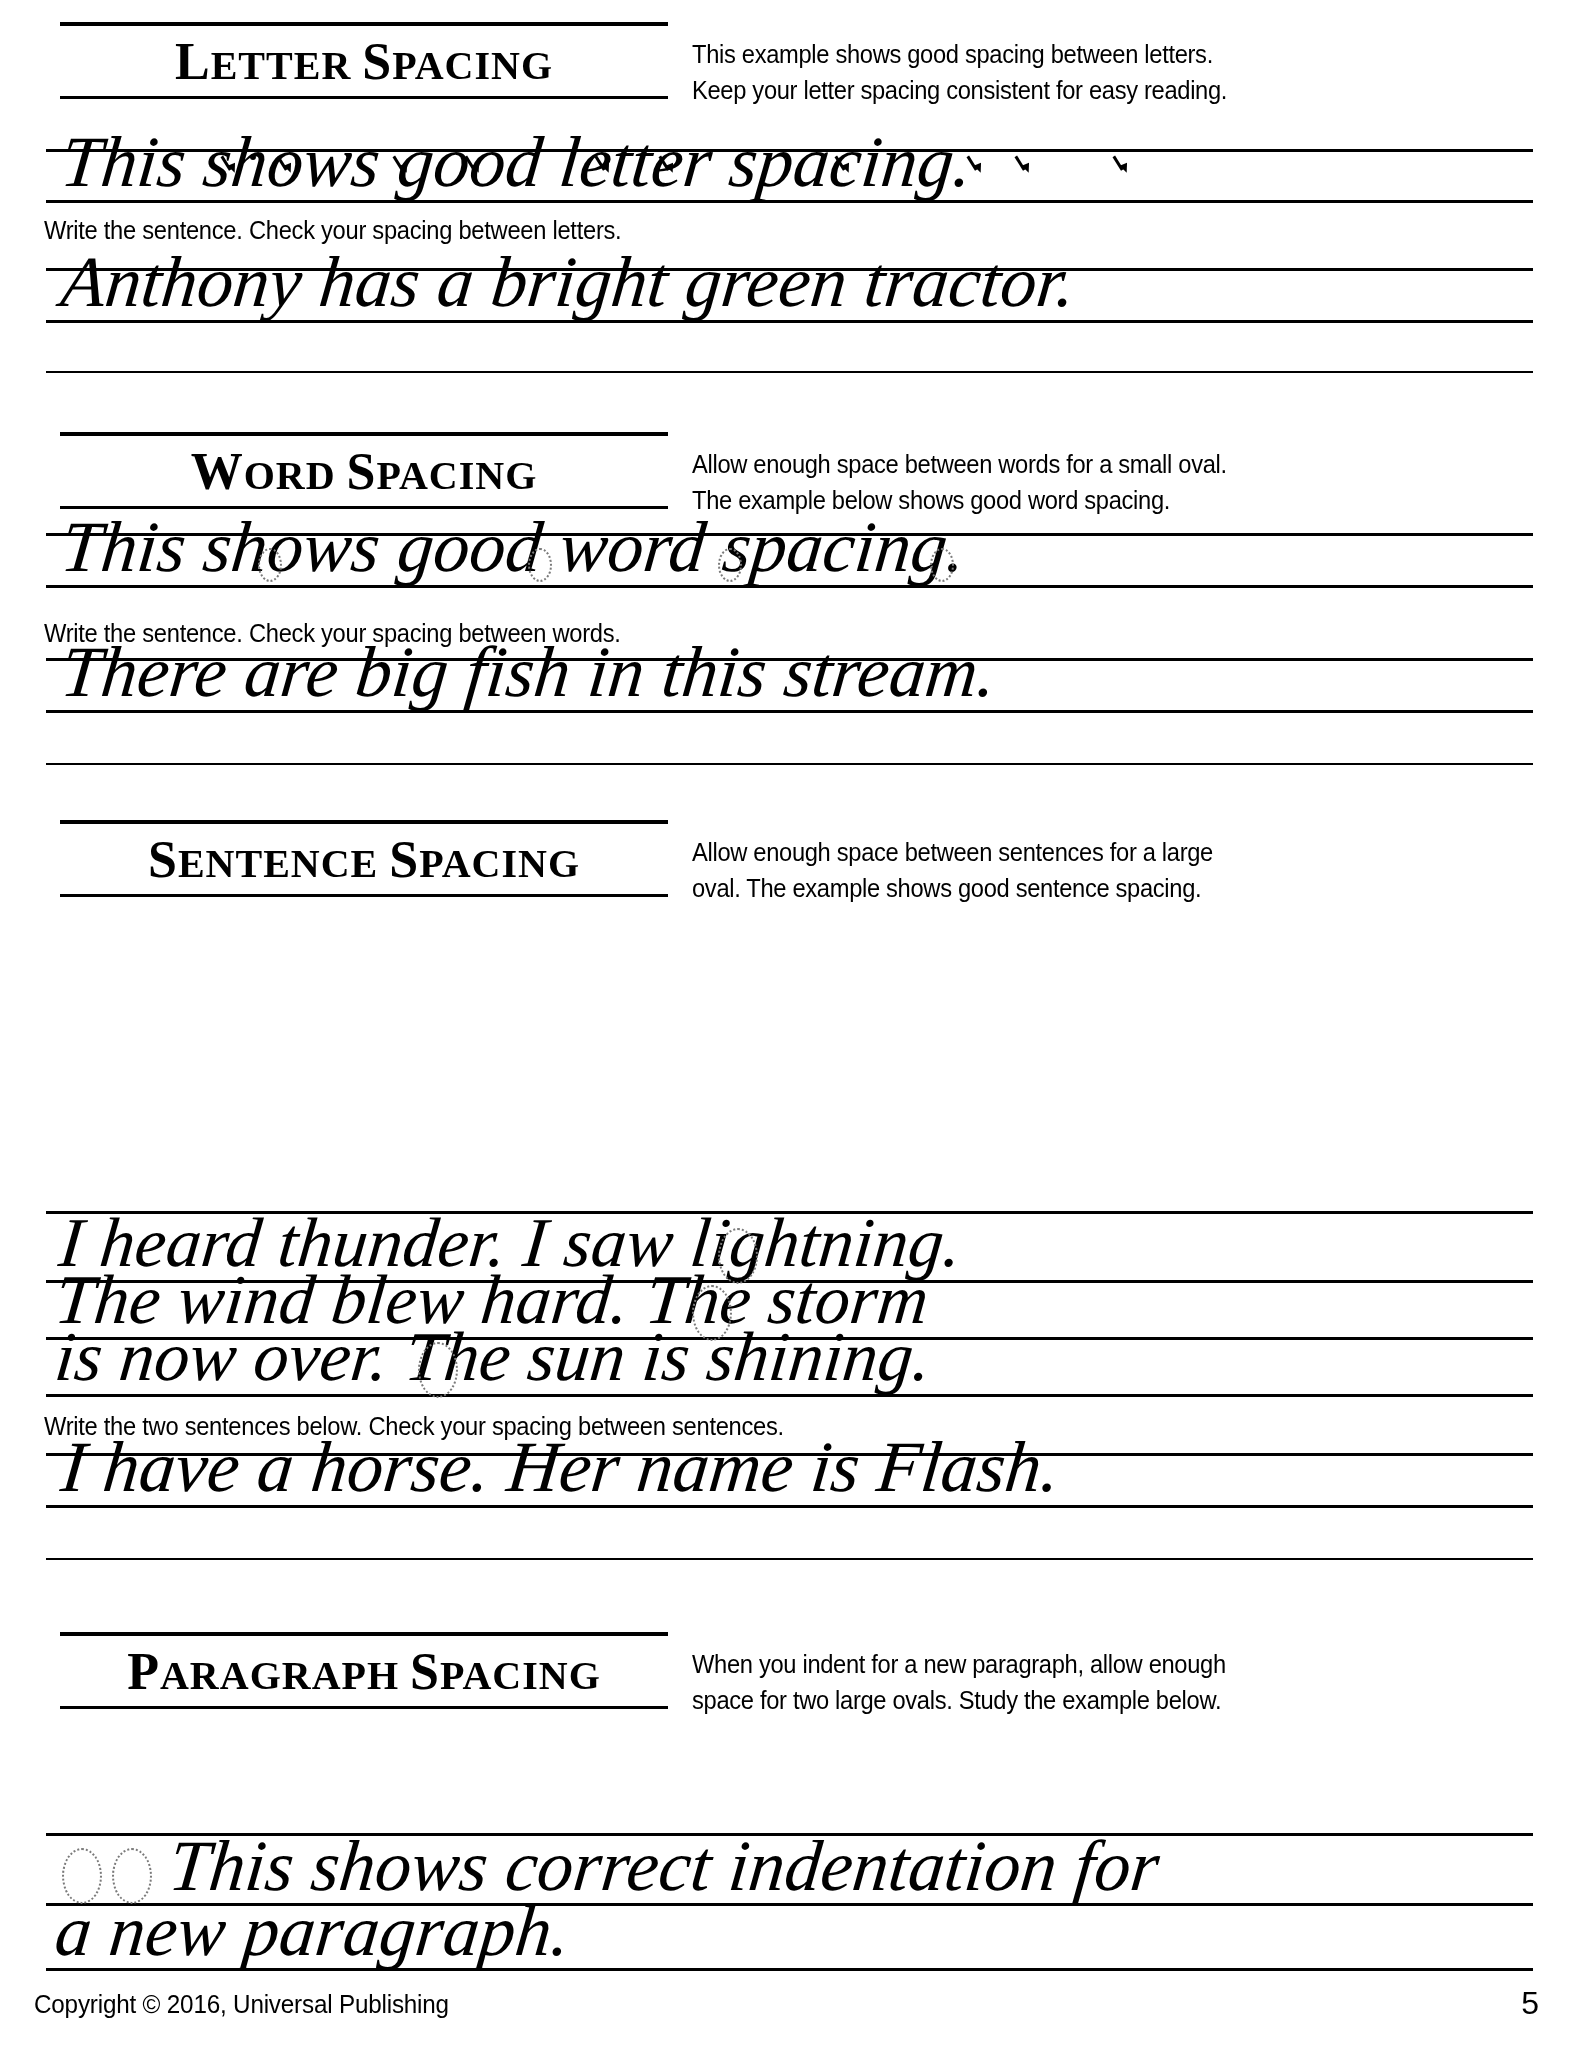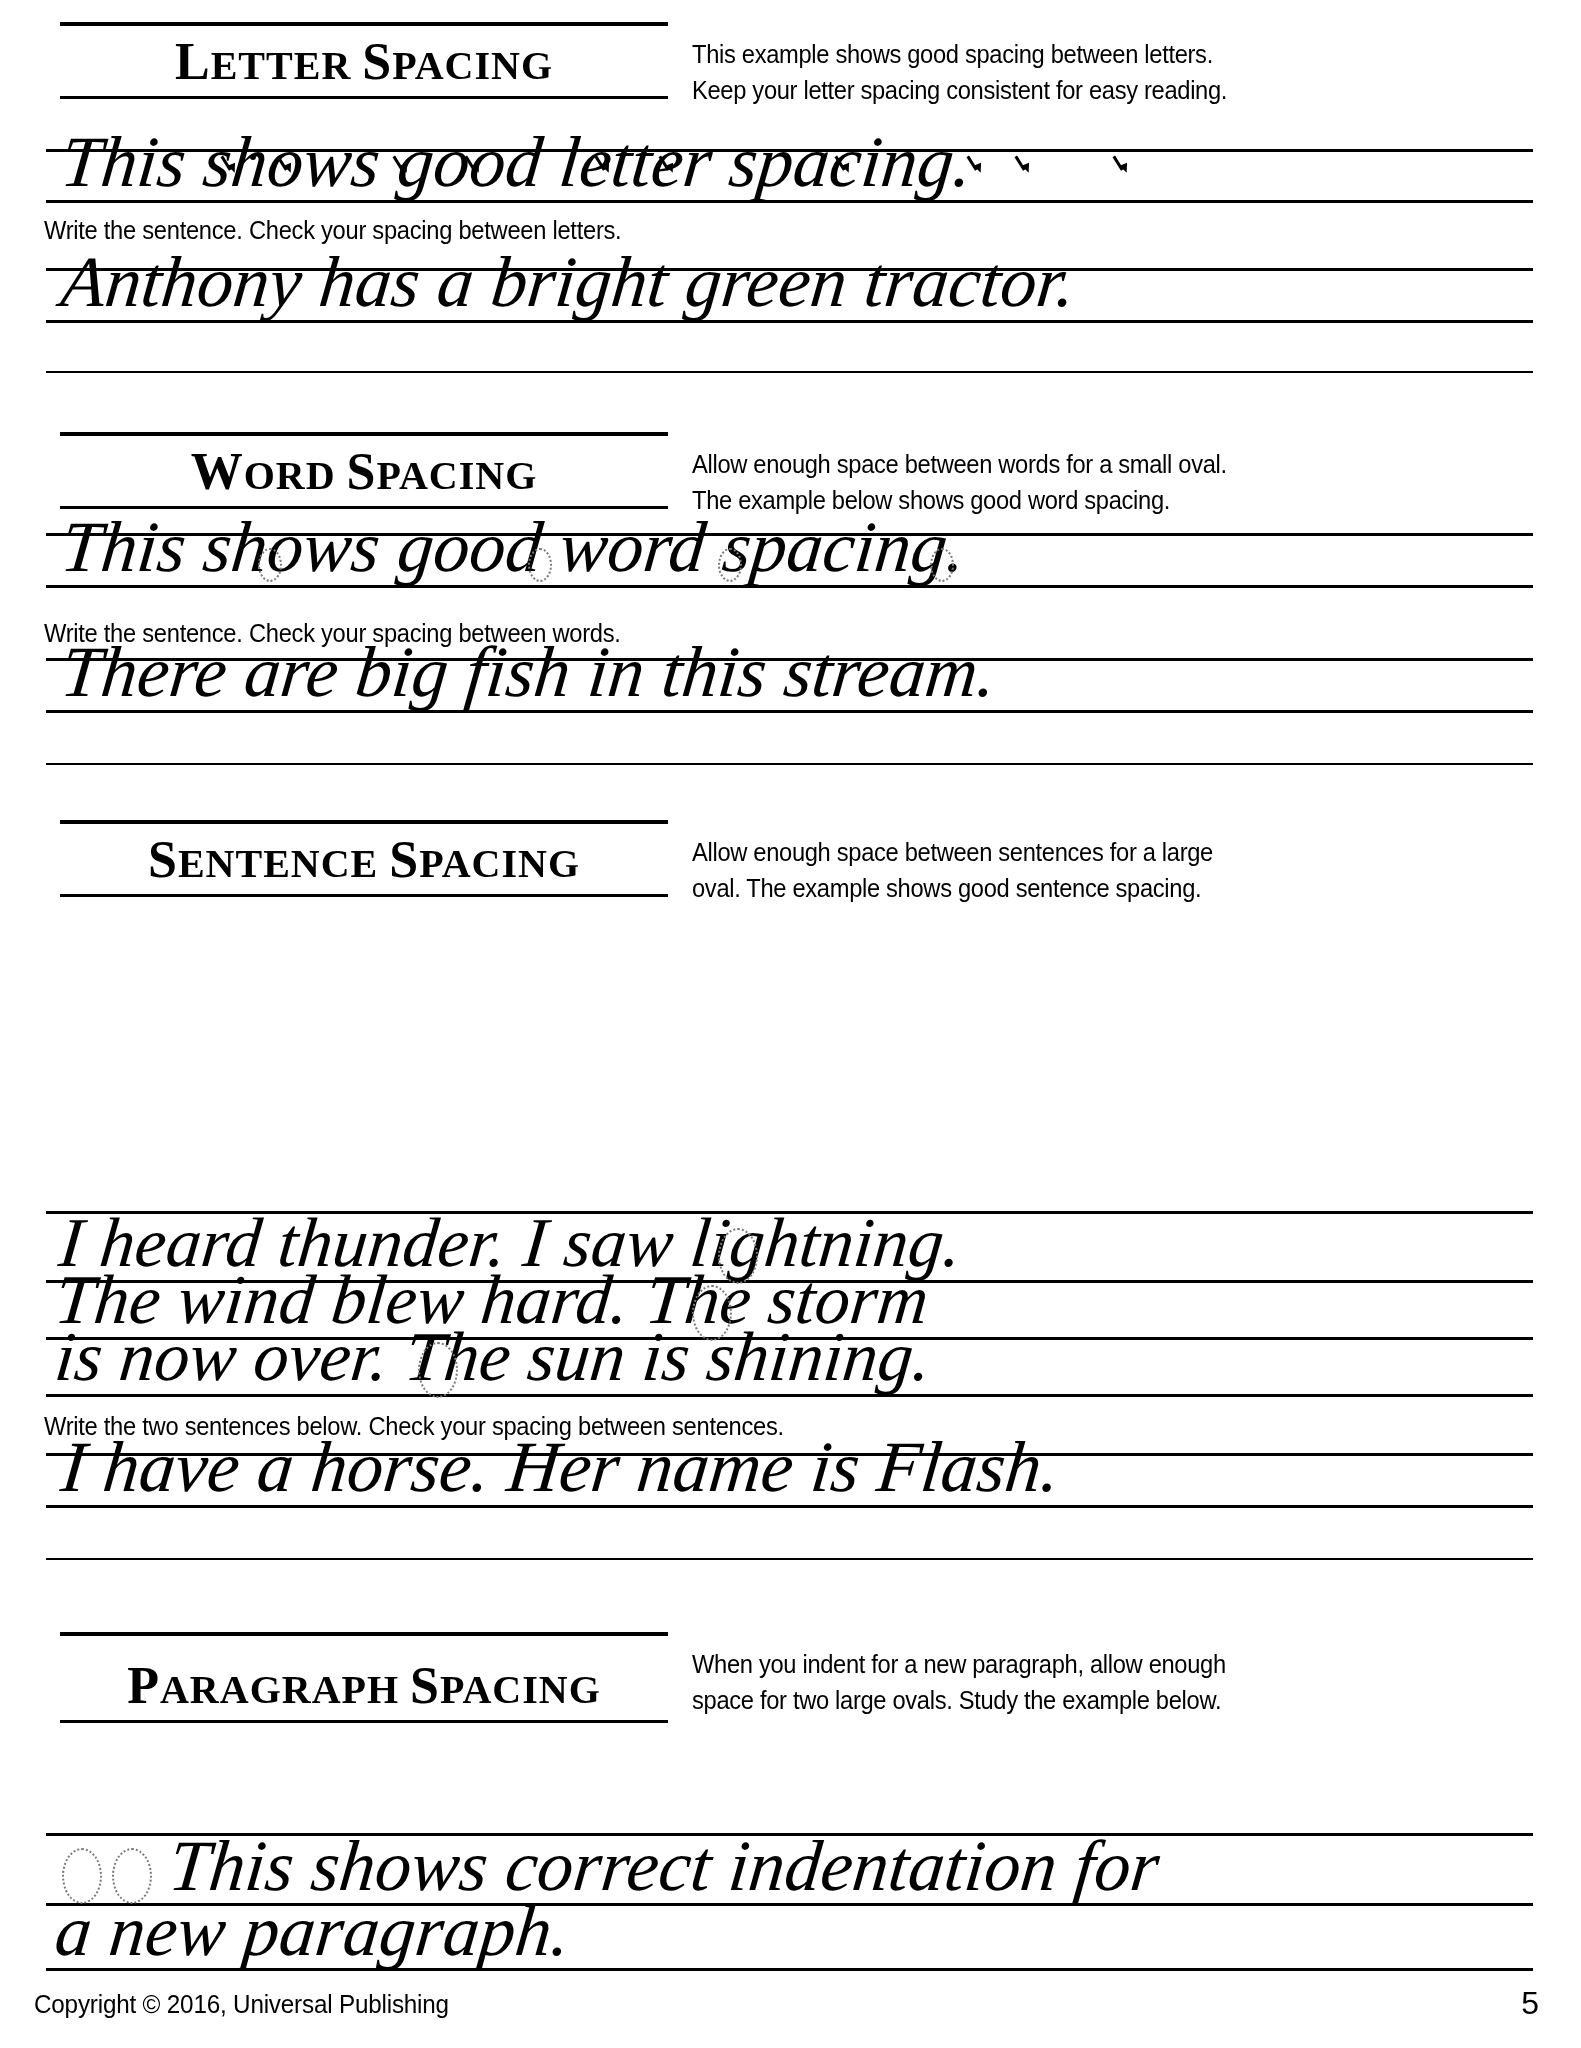--- a/index.html
+++ b/index.html
@@ -247,21 +247,21 @@
   <div class="instruction" style="top:1412px;">Write the two sentences below. Check your spacing between sentences.</div>
 
   <div class="rule top" style="top:1453px;"></div>
   <div class="rule base" style="top:1505px;"></div>
   <div class="rule top" style="top:1558px;height:2px;"></div>
   <div class="cursive" style="left:58px; top:1431px; font-size:72px;">I have a horse. Her name is Flash.</div>
 
   <div class="section-head" style="top:1632px;">
     <div class="head-box">
       <div class="head-rule"></div>
-      <div class="head-title" style="padding:24px 0 8px;">
+      <div class="head-title" style="padding:10px 0 8px;">
         <span class="big">P</span><span class="small">ARAGRAPH </span><span class="big">S</span><span class="small">PACING</span>
       </div>
       <div class="head-rule bottom"></div>
     </div>
     <div class="head-desc" style="top:14px;">
       <div>When you indent for a new paragraph, allow enough</div>
       <div>space for two large ovals. Study the example below.</div>
     </div>
   </div>
 

